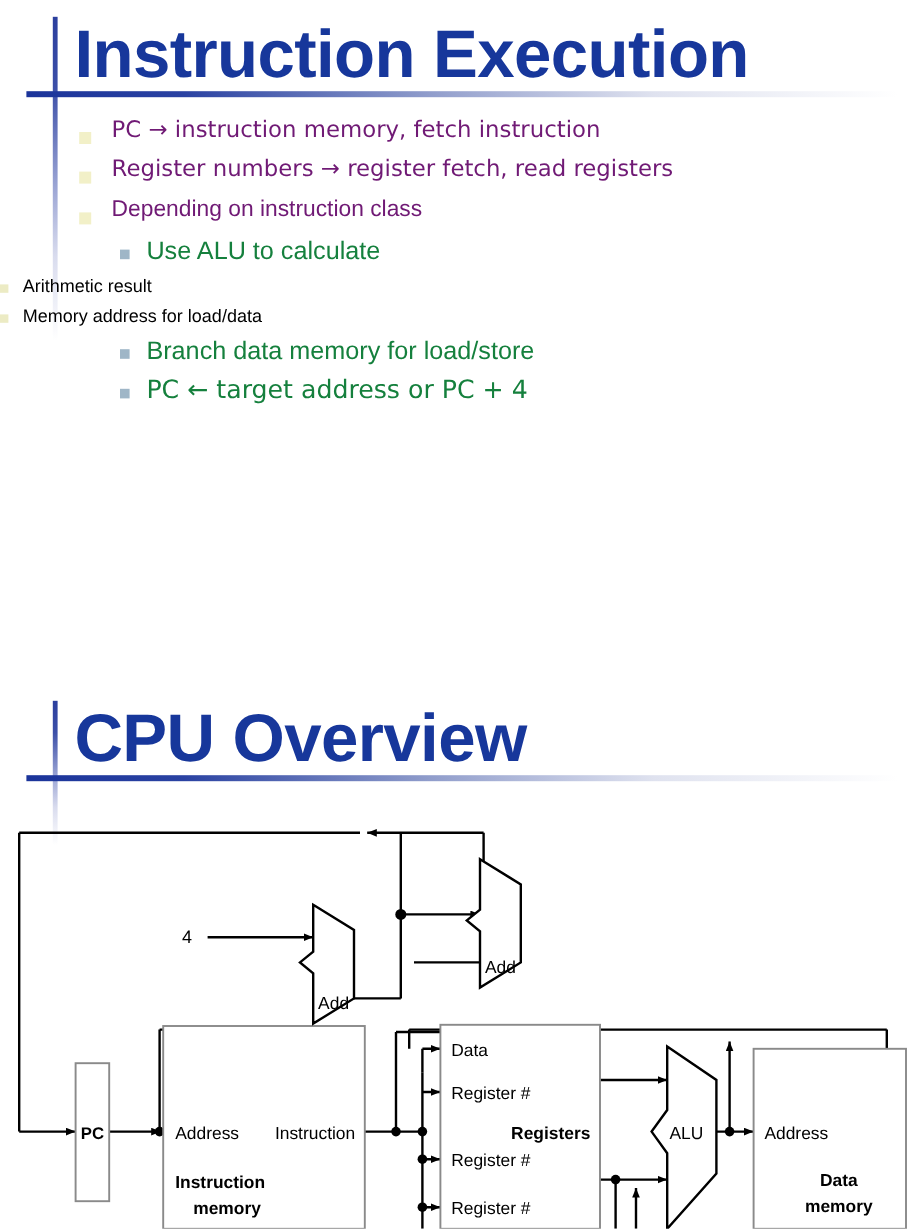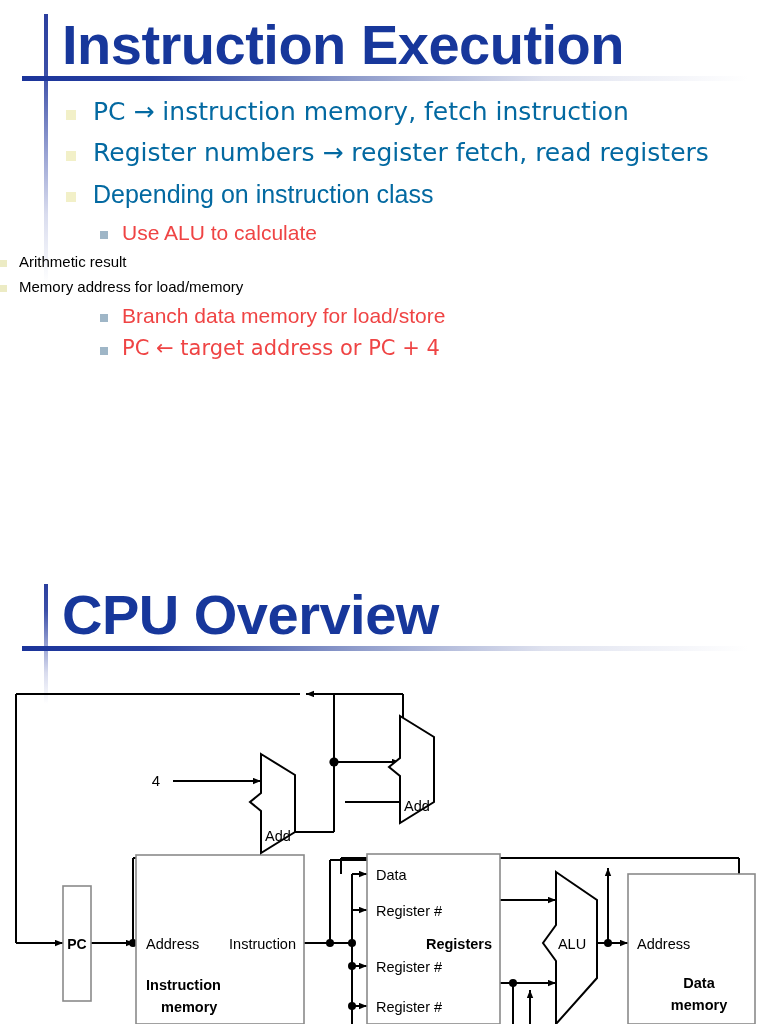--- a/index.html
+++ b/index.html
@@ -87,41 +87,41 @@
     margin-bottom: 9px;
   }
   .lvl1 .marker {
     width: 10px;
     height: 10px;
     background: #f2f0c8;
     margin-top: 14px;
     margin-right: 17px;
   }
   .lvl1 .btext {
-    font-size: 25px;
+    font-size: 19px;
     line-height: 1.28;
-    color: #0369a1;
+    color: #701a75;
   }
 
   
   .lvl2 {
     padding-left: 100px;
     margin-bottom: 6px;
   }
   .lvl2 .marker {
     width: 8px;
     height: 8px;
     background: #9fb6c7;
     margin-top: 12px;
     margin-right: 14px;
   }
   .lvl2 .btext {
     font-size: 21px;
     line-height: 1.3;
-    color: #ef4444;
+    color: #15803d;
   }
 
   
   .lvl3 {
     margin-bottom: 5px;
   }
   .lvl3 .marker {
     width: 7px;
     height: 7px;
     background: #ecebc4;
@@ -183,21 +183,21 @@
       <span class="btext">Use ALU to calculate</span>
     </div>
 
     <div class="bullet lvl3">
       <span class="marker"></span>
       <span class="btext">Arithmetic result</span>
     </div>
 
     <div class="bullet lvl3">
       <span class="marker"></span>
-      <span class="btext">Memory address for load/memory</span>
+      <span class="btext">Memory address for load/data</span>
     </div>
 
 
     <div class="bullet lvl2">
       <span class="marker"></span>
       <span class="btext">Branch data memory for load/store</span>
     </div>
 
     <div class="bullet lvl2">
       <span class="marker"></span>

